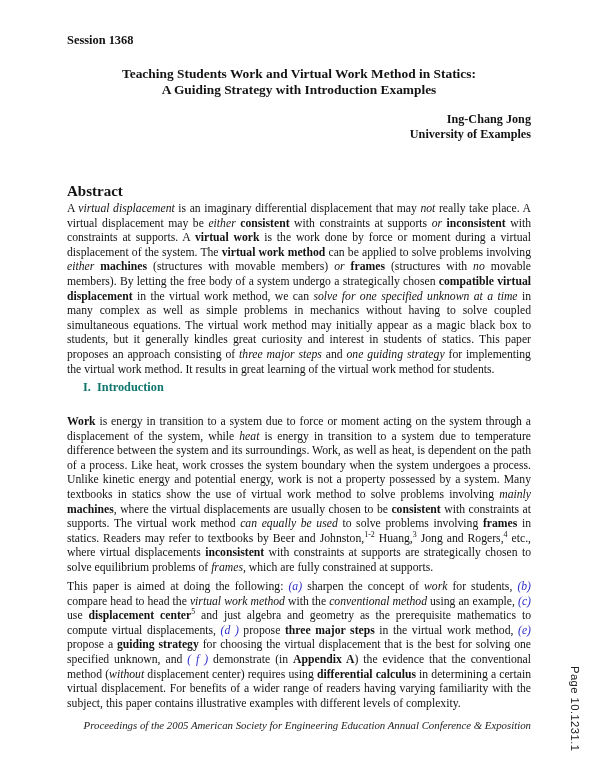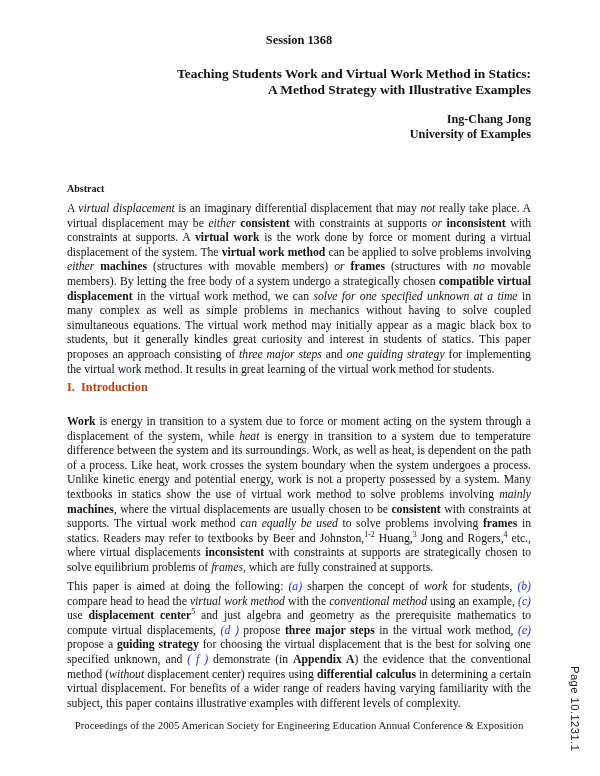--- a/index.html
+++ b/index.html
@@ -4,51 +4,51 @@
 <style>
   * { margin:0; padding:0; box-sizing:border-box; }
   html,body { background:#ffffff; }
   body {
     width:600px; height:776px;
     font-family:"Liberation Serif","DejaVu Serif",serif;
     color:#131313;
   }
   .page { position:relative; width:600px; height:776px; background:#ffffff; overflow:hidden; }
   .block { position:absolute; left:67px; width:464px; }
-  .session  { top:33px;  text-align:center;  font-weight:bold; font-size:12.4px; }
-  .title    { top:66px;  text-align:right; font-weight:bold; font-size:13.4px; line-height:16.4px; }
+  .session  { top:33px;  text-align:left;  font-weight:bold; font-size:12.4px; }
+  .title    { top:66px;  text-align:center; font-weight:bold; font-size:13.4px; line-height:16.4px; }
   .byline   { top:112px; text-align:right; font-weight:bold; font-size:12.2px; line-height:15px; }
-  .h-abstract { top:183px; font-weight:bold; font-size:10px; }
+  .h-abstract { top:183px; font-weight:bold; font-size:15px; }
   .para { font-size:11.7px; line-height:14.6px; text-align:justify; }
   .abstract { top:202px; }
-  .h-intro  { top:380px; font-weight:bold; font-size:12.3px; color:#c2410c; }
+  .h-intro  { top:380px; font-weight:bold; font-size:12.3px; color:#0f766e;margin-left:16px; }
   .p1 { top:415px; }
   .p2 { top:580px; }
-  .footer { top:719px; text-align:center; font-size:10.8px; line-height:13.6px; color:#1a1a1a; }
+  .footer { top:719px; text-align:right; font-style:italic; font-size:10.8px; line-height:13.6px; color:#1a1a1a; }
   .pagenum {
     position:absolute; left:569px; top:666px;
     writing-mode:vertical-rl;
     font-size:11.3px; letter-spacing:0.4px; color:#222222;
     font-family:"Liberation Sans","DejaVu Sans",sans-serif;
   }
   .rs-b   { font-weight:bold; }
   .rs-i   { font-style:italic; }
   .rs-blue{ color:#2d2dcc; }
   .rs-sup { vertical-align:super; font-size:0.68em; line-height:0; }
 </style>
 </head>
 <body>
 
 <div class="page">
 
   <div class="block session">Session 1368</div>
 
   <div class="block title">
     <div>Teaching Students Work and Virtual Work Method in Statics:</div>
-    <div>A Method Strategy with Illustrative Examples</div>
+    <div>A Guiding Strategy with Introduction Examples</div>
   </div>
 
   <div class="block byline">
     <div>Ing-Chang Jong</div>
     <div>University of Examples</div>
   </div>
 
   <div class="block h-abstract">Abstract</div>
 
   <p class="block para abstract"><span>A </span><span class="rs-i">virtual displacement</span><span> is an imaginary differential displacement that may </span><span class="rs-i">not</span><span> really take place. A virtual displacement may be </span><span class="rs-i">either</span><span> </span><span class="rs-b">consistent</span><span> with constraints at supports </span><span class="rs-i">or</span><span> </span><span class="rs-b">inconsistent</span><span> with constraints at supports. A </span><span class="rs-b">virtual work</span><span> is the work done by force or moment during a virtual displacement of the system. The </span><span class="rs-b">virtual work method</span><span> can be applied to solve problems involving </span><span class="rs-i">either</span><span> </span><span class="rs-b">machines</span><span> (structures with movable members) </span><span class="rs-i">or</span><span> </span><span class="rs-b">frames</span><span> (structures with </span><span class="rs-i">no</span><span> movable members). By letting the free body of a system undergo a strategically chosen </span><span class="rs-b">compatible virtual displacement</span><span> in the virtual work method, we can </span><span class="rs-i">solve for one specified unknown at a time</span><span> in many complex as well as simple problems in mechanics without having to solve coupled simultaneous equations. The virtual work method may initially appear as a magic black box to students, but it generally kindles great curiosity and interest in students of statics. This paper proposes an approach consisting of </span><span class="rs-i">three major steps</span><span> and </span><span class="rs-i">one guiding strategy</span><span> for implementing the virtual work method. It results in great learning of the virtual work method for students.</span></p>

